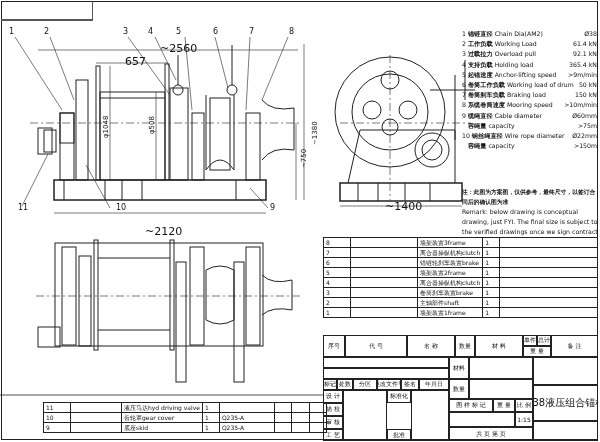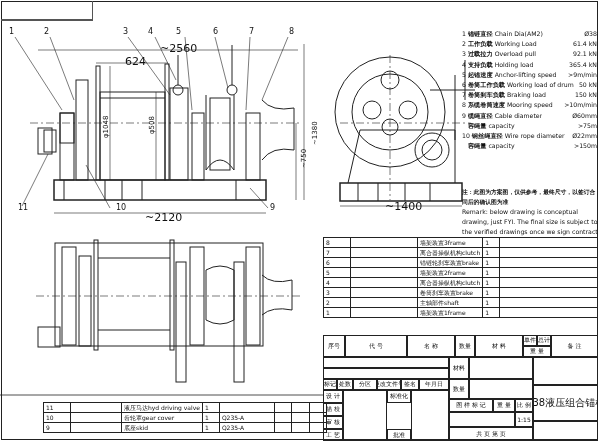--- a/index.html
+++ b/index.html
@@ -142,24 +142,24 @@
 <span class="lbl" style="left:148px;top:27px">4</span>
 <span class="lbl" style="left:176px;top:27px">5</span>
 <span class="lbl" style="left:213px;top:27px">6</span>
 <span class="lbl" style="left:249px;top:27px">7</span>
 <span class="lbl" style="left:289px;top:27px">8</span>
 <span class="lbl" style="left:270px;top:203px">9</span>
 <span class="lbl" style="left:116px;top:203px">10</span>
 <span class="lbl" style="left:18px;top:203px">11</span>
 
 <span class="dim" style="left:160px;top:42px">~2560</span>
-<span class="dim" style="left:125px;top:55px">624</span>
+<span class="dim" style="left:125px;top:55px">657</span>
 <span class="vdim" style="left:102px;top:138px">φ1048</span>
 <span class="vdim" style="left:148px;top:134px">φ508</span>
-<span class="dim" style="left:145px;top:211px">~2120</span>
+<span class="dim" style="left:145px;top:225px">~2120</span>
 <span class="vdim" style="left:311px;top:145px">~1380</span>
 <span class="vdim" style="left:300px;top:168px">~750</span>
 <span class="dim" style="left:385px;top:200px">~1400</span>
 
 <div class="spec">
   <div class="row">
       <span class="k"><span>1</span> <b>锚链直径</b> <span>Chain Dia(AM2)</span></span>
       <span class="v">Ø38</span>
     </div>
   <div class="row">

